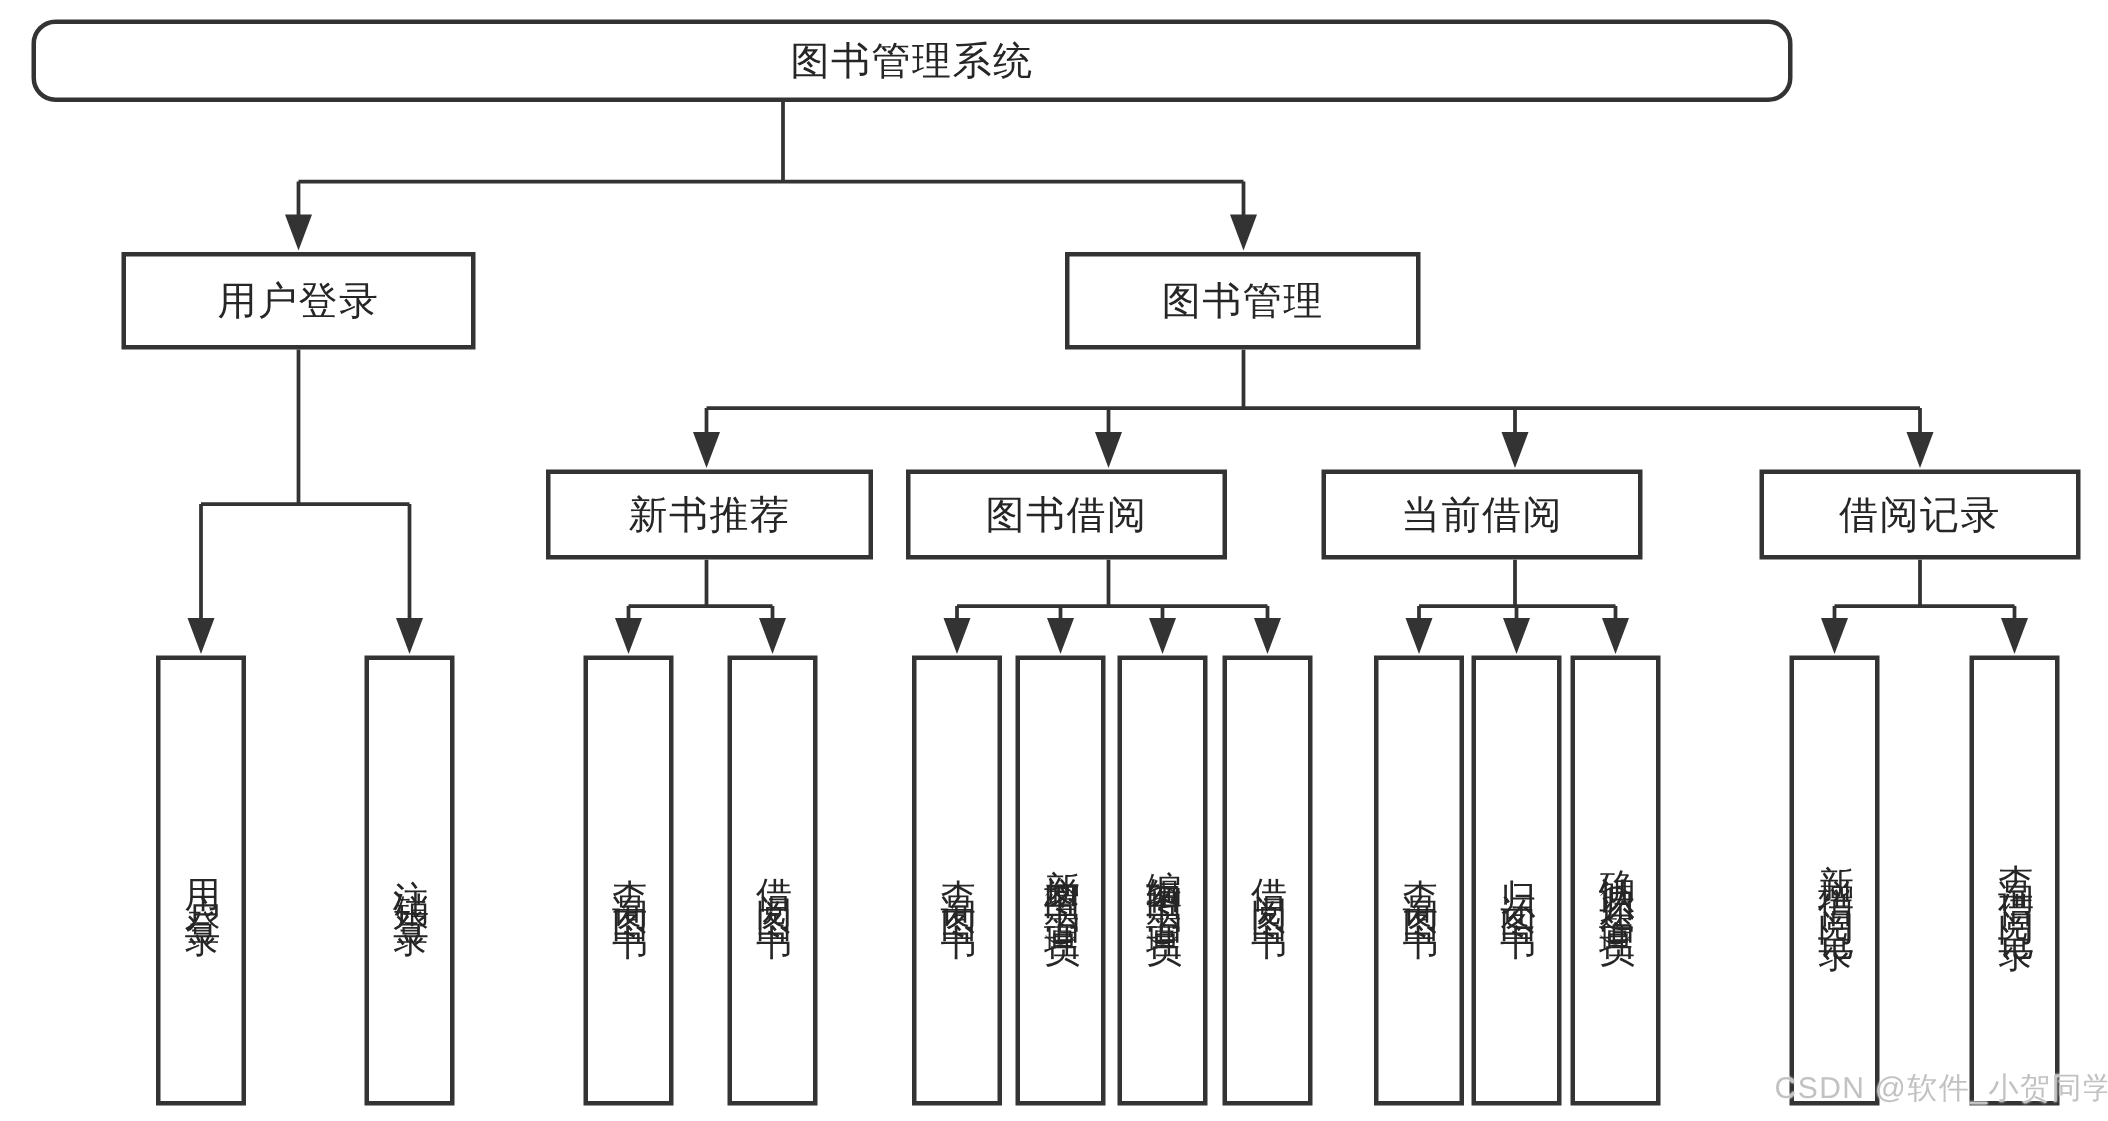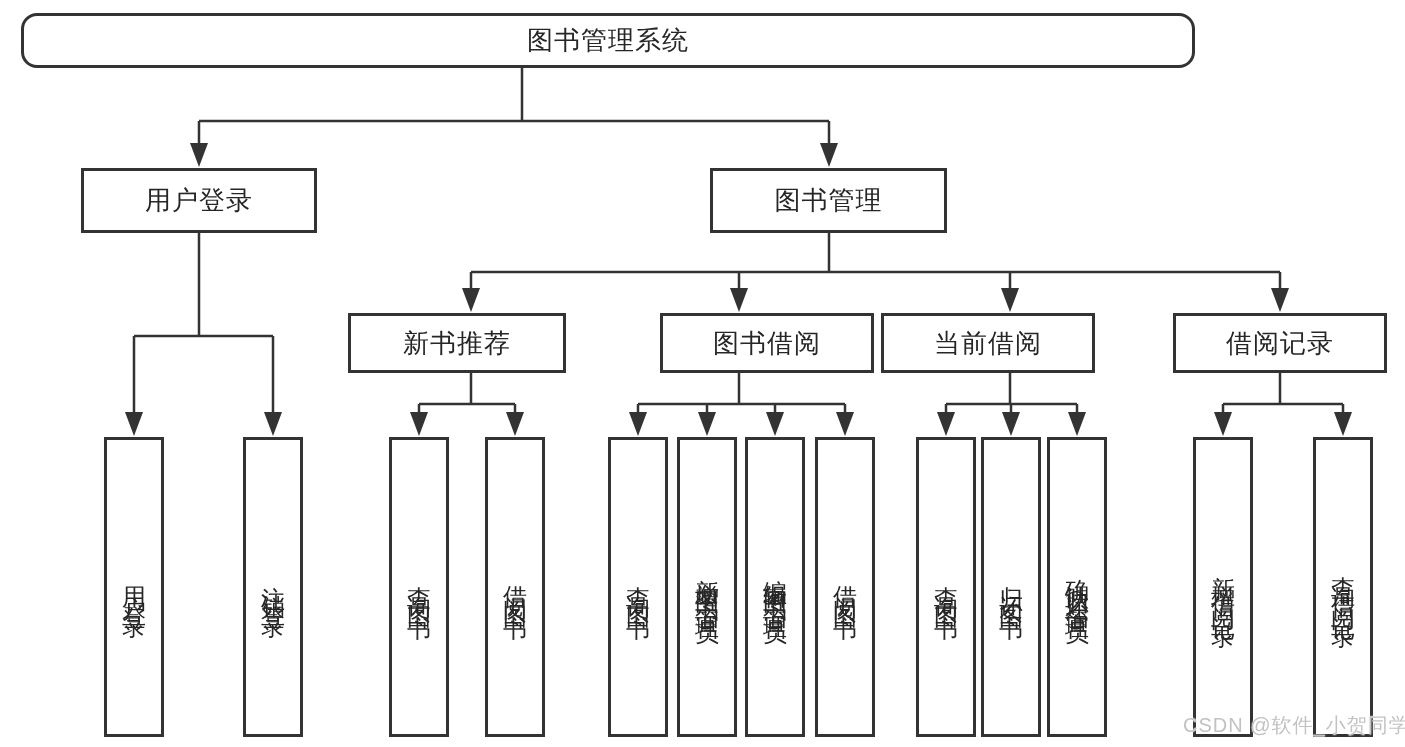--- a/index.html
+++ b/index.html
@@ -75,22 +75,22 @@
          M937 412 L955 412 L946 436 Z  M1002 412 L1020 412 L1011 436 Z
          M1068 412 L1086 412 L1077 436 Z
          M1214 412 L1232 412 L1223 436 Z  M1334 412 L1352 412 L1343 436 Z" fill="#333333" stroke="none"></path>
   </svg>
 
   <div class="node root">图书管理系统</div>
 
   <div class="node lvl2" style="left:81px;width:236px;">用户登录</div>
   <div class="node lvl2" style="left:710px;width:237px;">图书管理</div>
 
-  <div class="node mid" style="left:348px;width:218px;">新书推荐</div>
-  <div class="node mid" style="left:660px;width:214px;">图书借阅</div>
+  <div class="node mid" style="left:364px;width:218px;">新书推荐</div>
+  <div class="node mid" style="left:604px;width:214px;">图书借阅</div>
   <div class="node mid" style="left:881px;width:214px;">当前借阅</div>
   <div class="node mid" style="left:1173px;width:214px;">借阅记录</div>
 
   <div class="node leaf" style="left:104px;">用户登录</div>
   <div class="node leaf" style="left:243px;">注销登录</div>
 
   <div class="node leaf" style="left:389px;">查询图书</div>
   <div class="node leaf" style="left:485px;">借阅图书</div>
 
   <div class="node leaf" style="left:608px;">查询图书</div>

